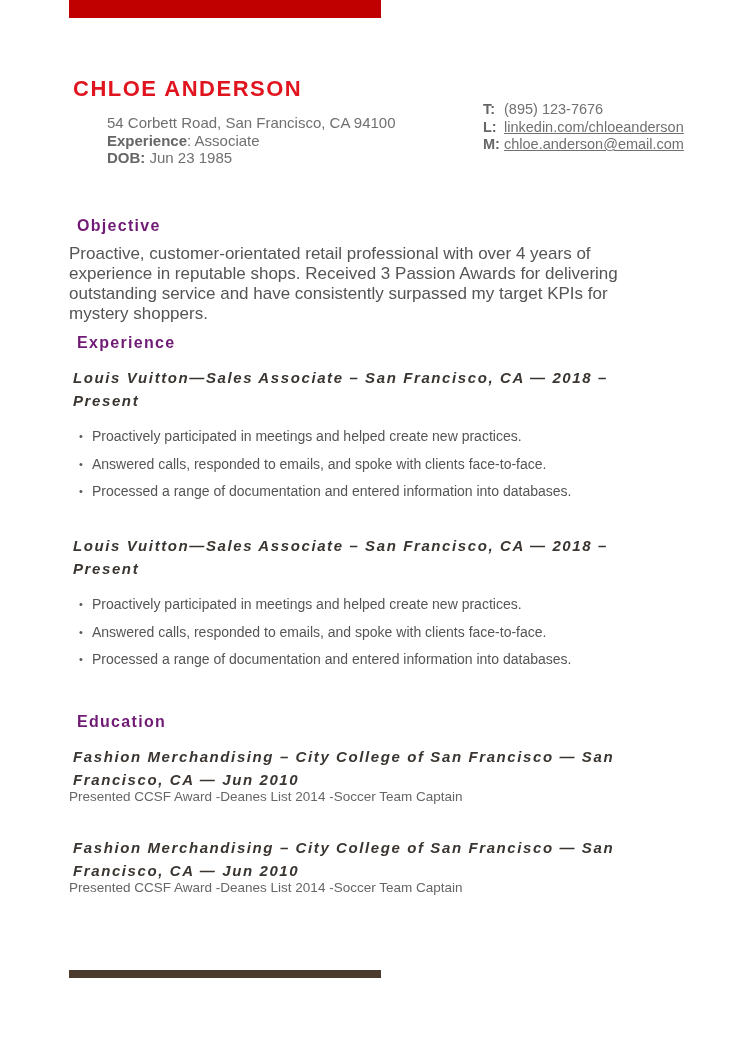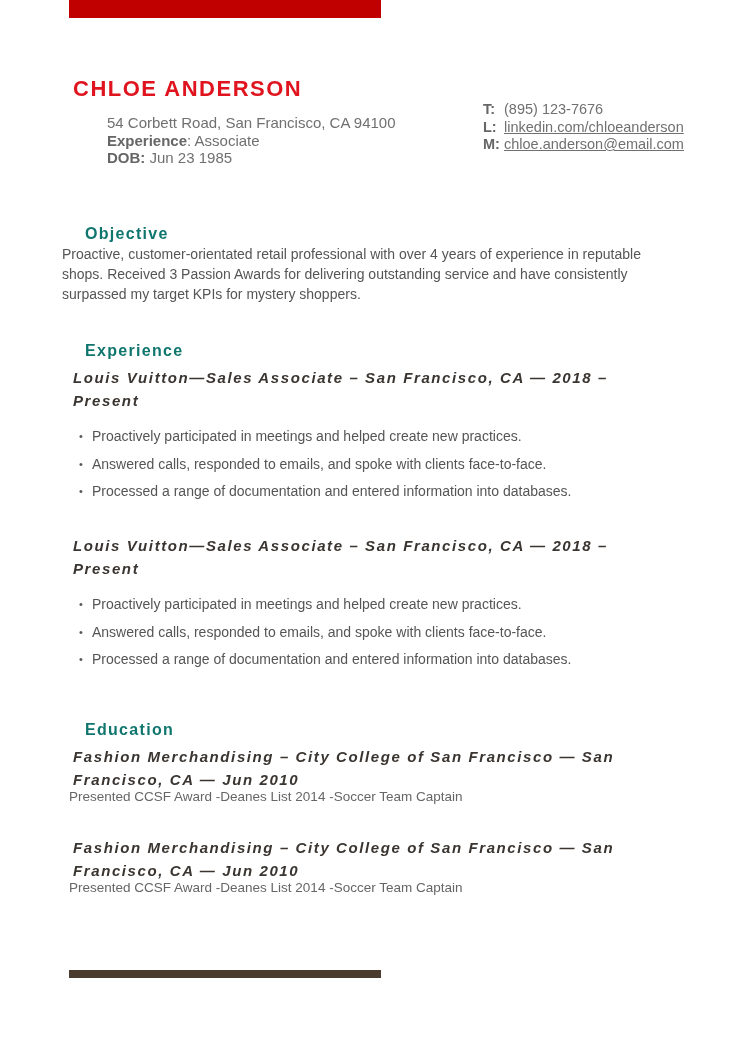--- a/index.html
+++ b/index.html
@@ -7,23 +7,23 @@
          font-family: "Liberation Sans", sans-serif; color: #4a4a4a; }
   .top-bar { position: absolute; left: 69px; top: 0; width: 312px; height: 18px; background: #c00000; }
   .bottom-bar { position: absolute; left: 69px; top: 970px; width: 312px; height: 8px; background: #4a3b2e; }
   .name { position: absolute; left: 69px; top: 72px; margin: 4px; font-size: 22px; font-weight: bold;
           letter-spacing: 1.5px; color: #e0141e; }
   .left-info { position: absolute; left: 69px; top: 114px; font-size: 15px; line-height: 17.5px; color: #707070; margin-left: 38px; }
   .left-info b { color: #666666; font-weight: bold; }
   .right-info { position: absolute; left: 483px; top: 101px; font-size: 14.5px; line-height: 17.5px; color: #707070; }
   .right-info b { color: #666666; display: inline-block; width: 21px; }
   .right-info a { color: #707070; text-decoration: underline; }
-  .section-title { position: absolute; left: 69px; margin: 16px; font-size: 16px; font-weight: bold;
-                   letter-spacing: 1.3px; color: #0f766e; }
-  .para { position: absolute; left: 62px; width: 600px; margin: 0; font-size: 14px; line-height: 20px; color: #555555; }
+  .section-title { position: absolute; left: 69px; margin: 8px; font-size: 16px; font-weight: bold;
+                   letter-spacing: 1.3px; color: #701a75; }
+  .para { position: absolute; left: 69px; width: 600px; margin: 0; font-size: 17px; line-height: 20px; color: #555555; }
   .job-title { position: absolute; left: 69px; width: 570px; margin: 4px; font-size: 15px; font-weight: bold;
                font-style: italic; letter-spacing: 1.6px; line-height: 23px; color: #3a3530; }
   .bullets { position: absolute; left: 69px; margin: 10px; padding: 0; list-style: none; font-size: 14px; color: #555555; }
   .bullets li { height: 27.5px; line-height: 20px; }
   .bullets li::before { content: "•"; display: inline-block; width: 13px; font-size: 11px; vertical-align: 1px; }
   .edu-note { position: absolute; left: 69px; margin: 0; font-size: 13.5px; color: #666666; }
 </style>
 </head>
 <body>
 

